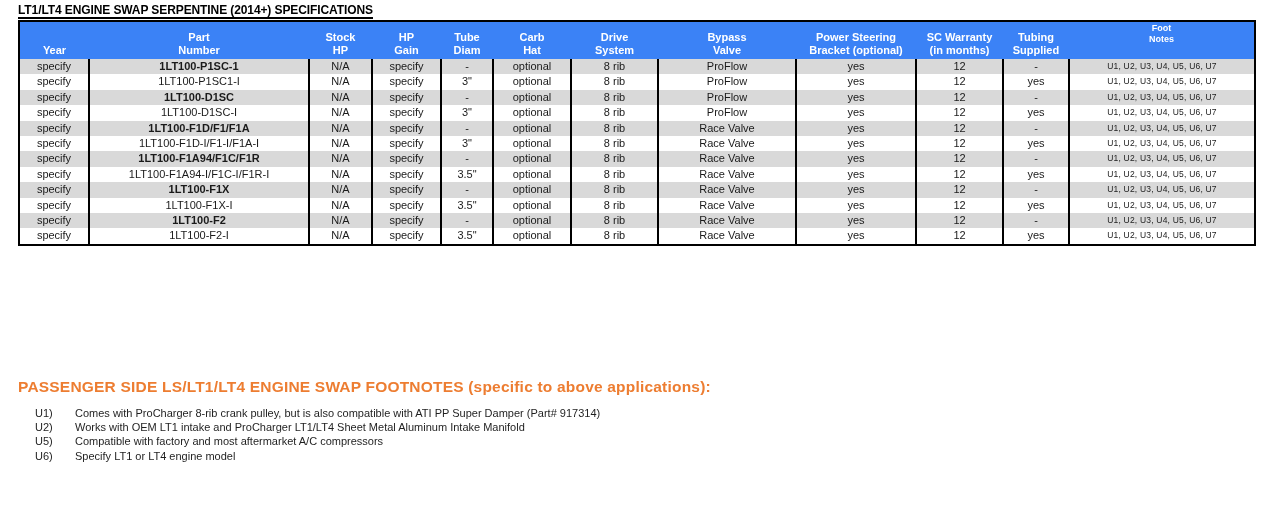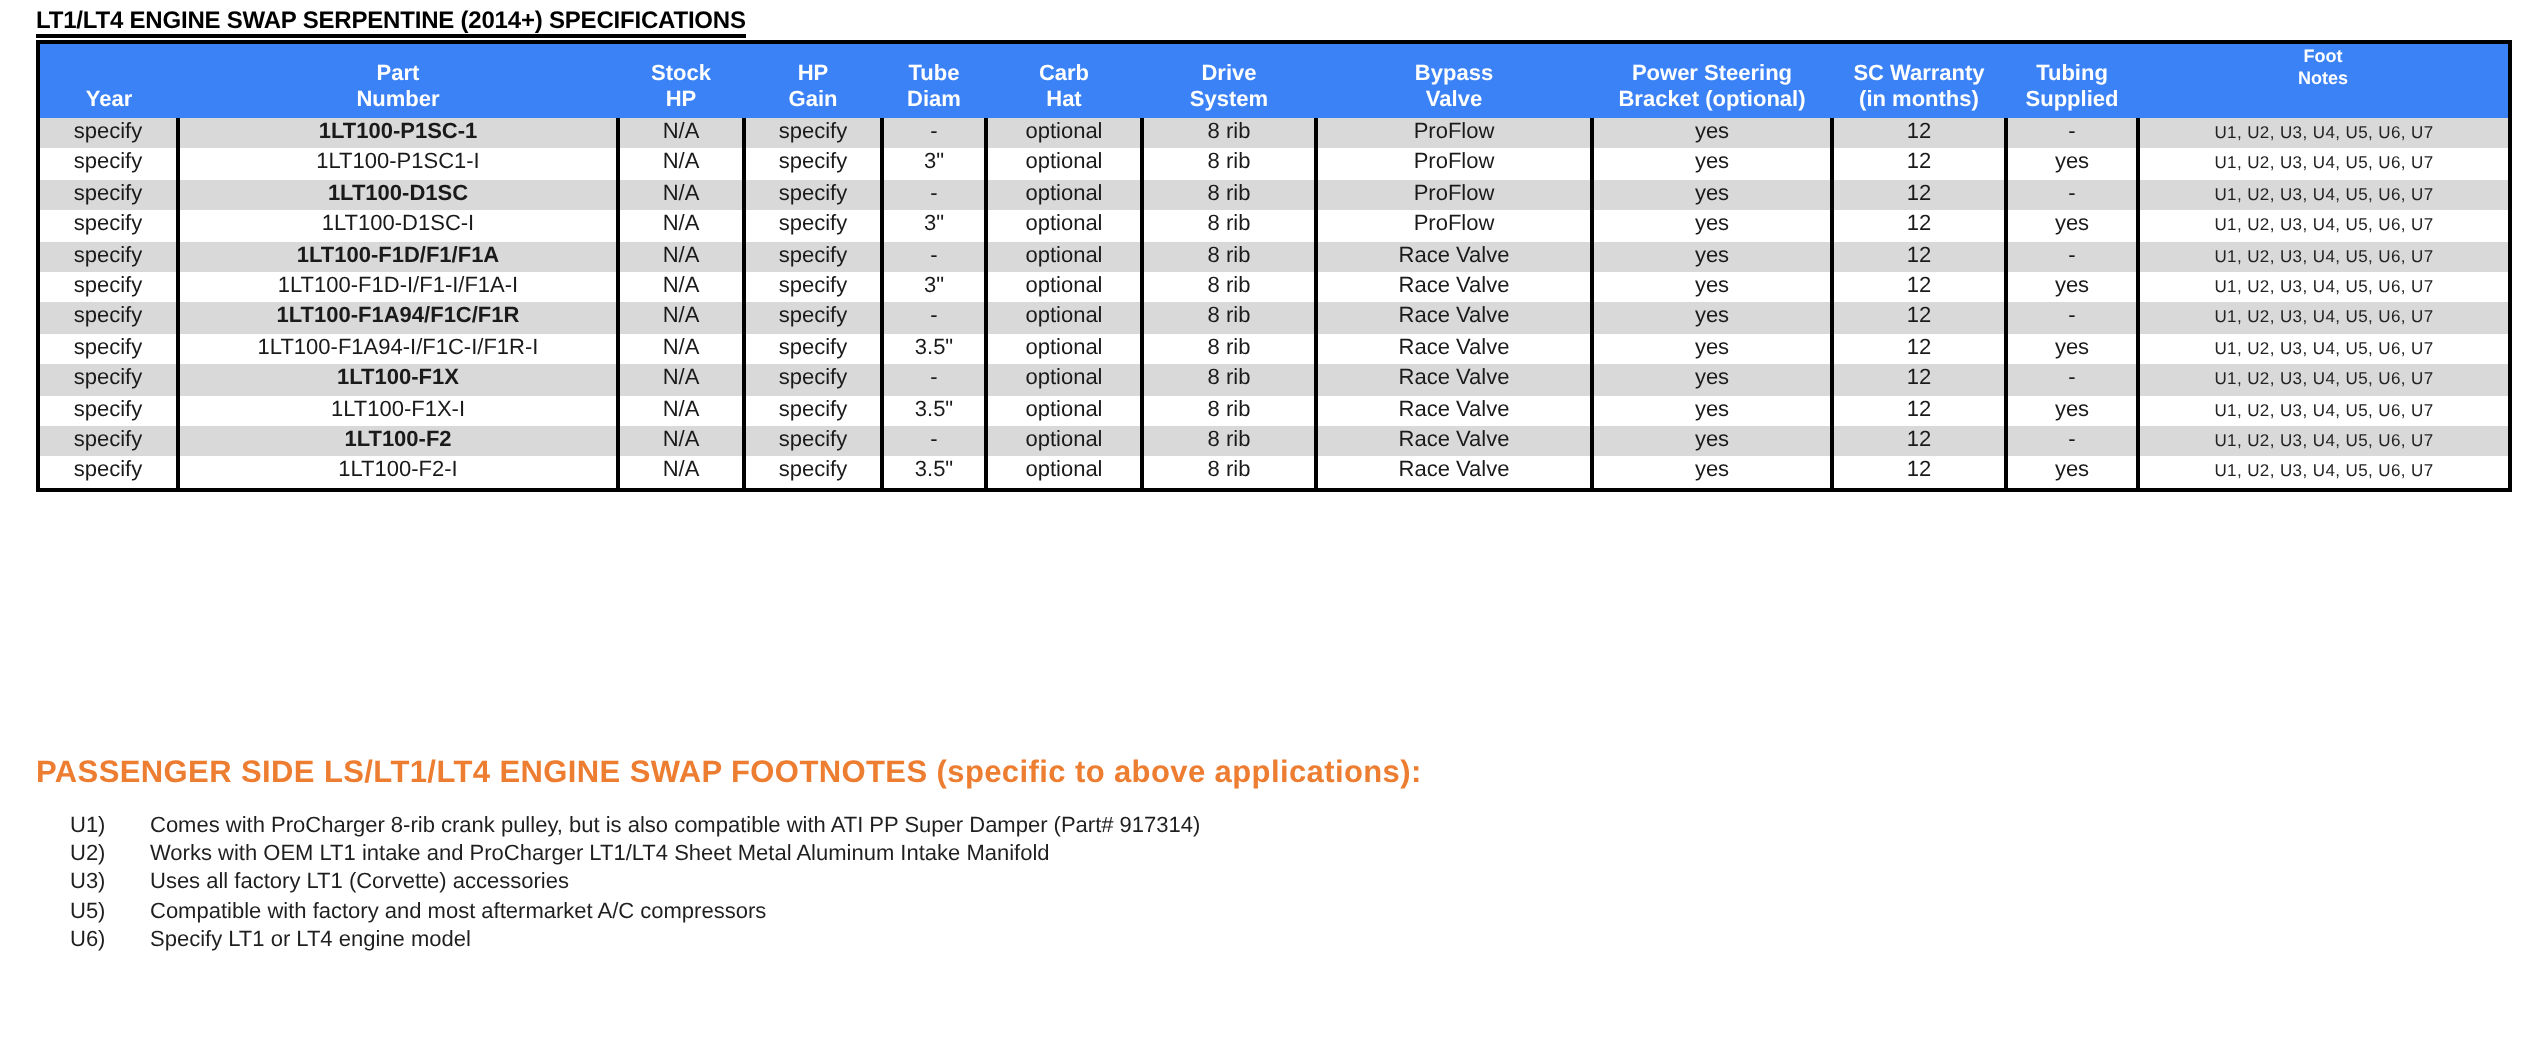--- a/index.html
+++ b/index.html
@@ -296,24 +296,20 @@
 <div class="fn-list">
     <div class="fn-item">
       <span class="fn-label">U1)</span>
       <span class="fn-text">Comes with ProCharger 8-rib crank pulley, but is also compatible with ATI PP Super Damper (Part# 917314)</span>
     </div>
     <div class="fn-item">
       <span class="fn-label">U2)</span>
       <span class="fn-text">Works with OEM LT1 intake and ProCharger LT1/LT4 Sheet Metal Aluminum Intake Manifold</span>
     </div>
     <div class="fn-item">
-      <span class="fn-label">U3)</span>
-      <span class="fn-text">Uses all factory LT1 (Corvette) accessories</span>
-    </div>
-    <div class="fn-item">
       <span class="fn-label">U5)</span>
       <span class="fn-text">Compatible with factory and most aftermarket A/C compressors</span>
     </div>
     <div class="fn-item">
       <span class="fn-label">U6)</span>
       <span class="fn-text">Specify LT1 or LT4 engine model</span>
     </div>
   </div>
 
 </body></html>

